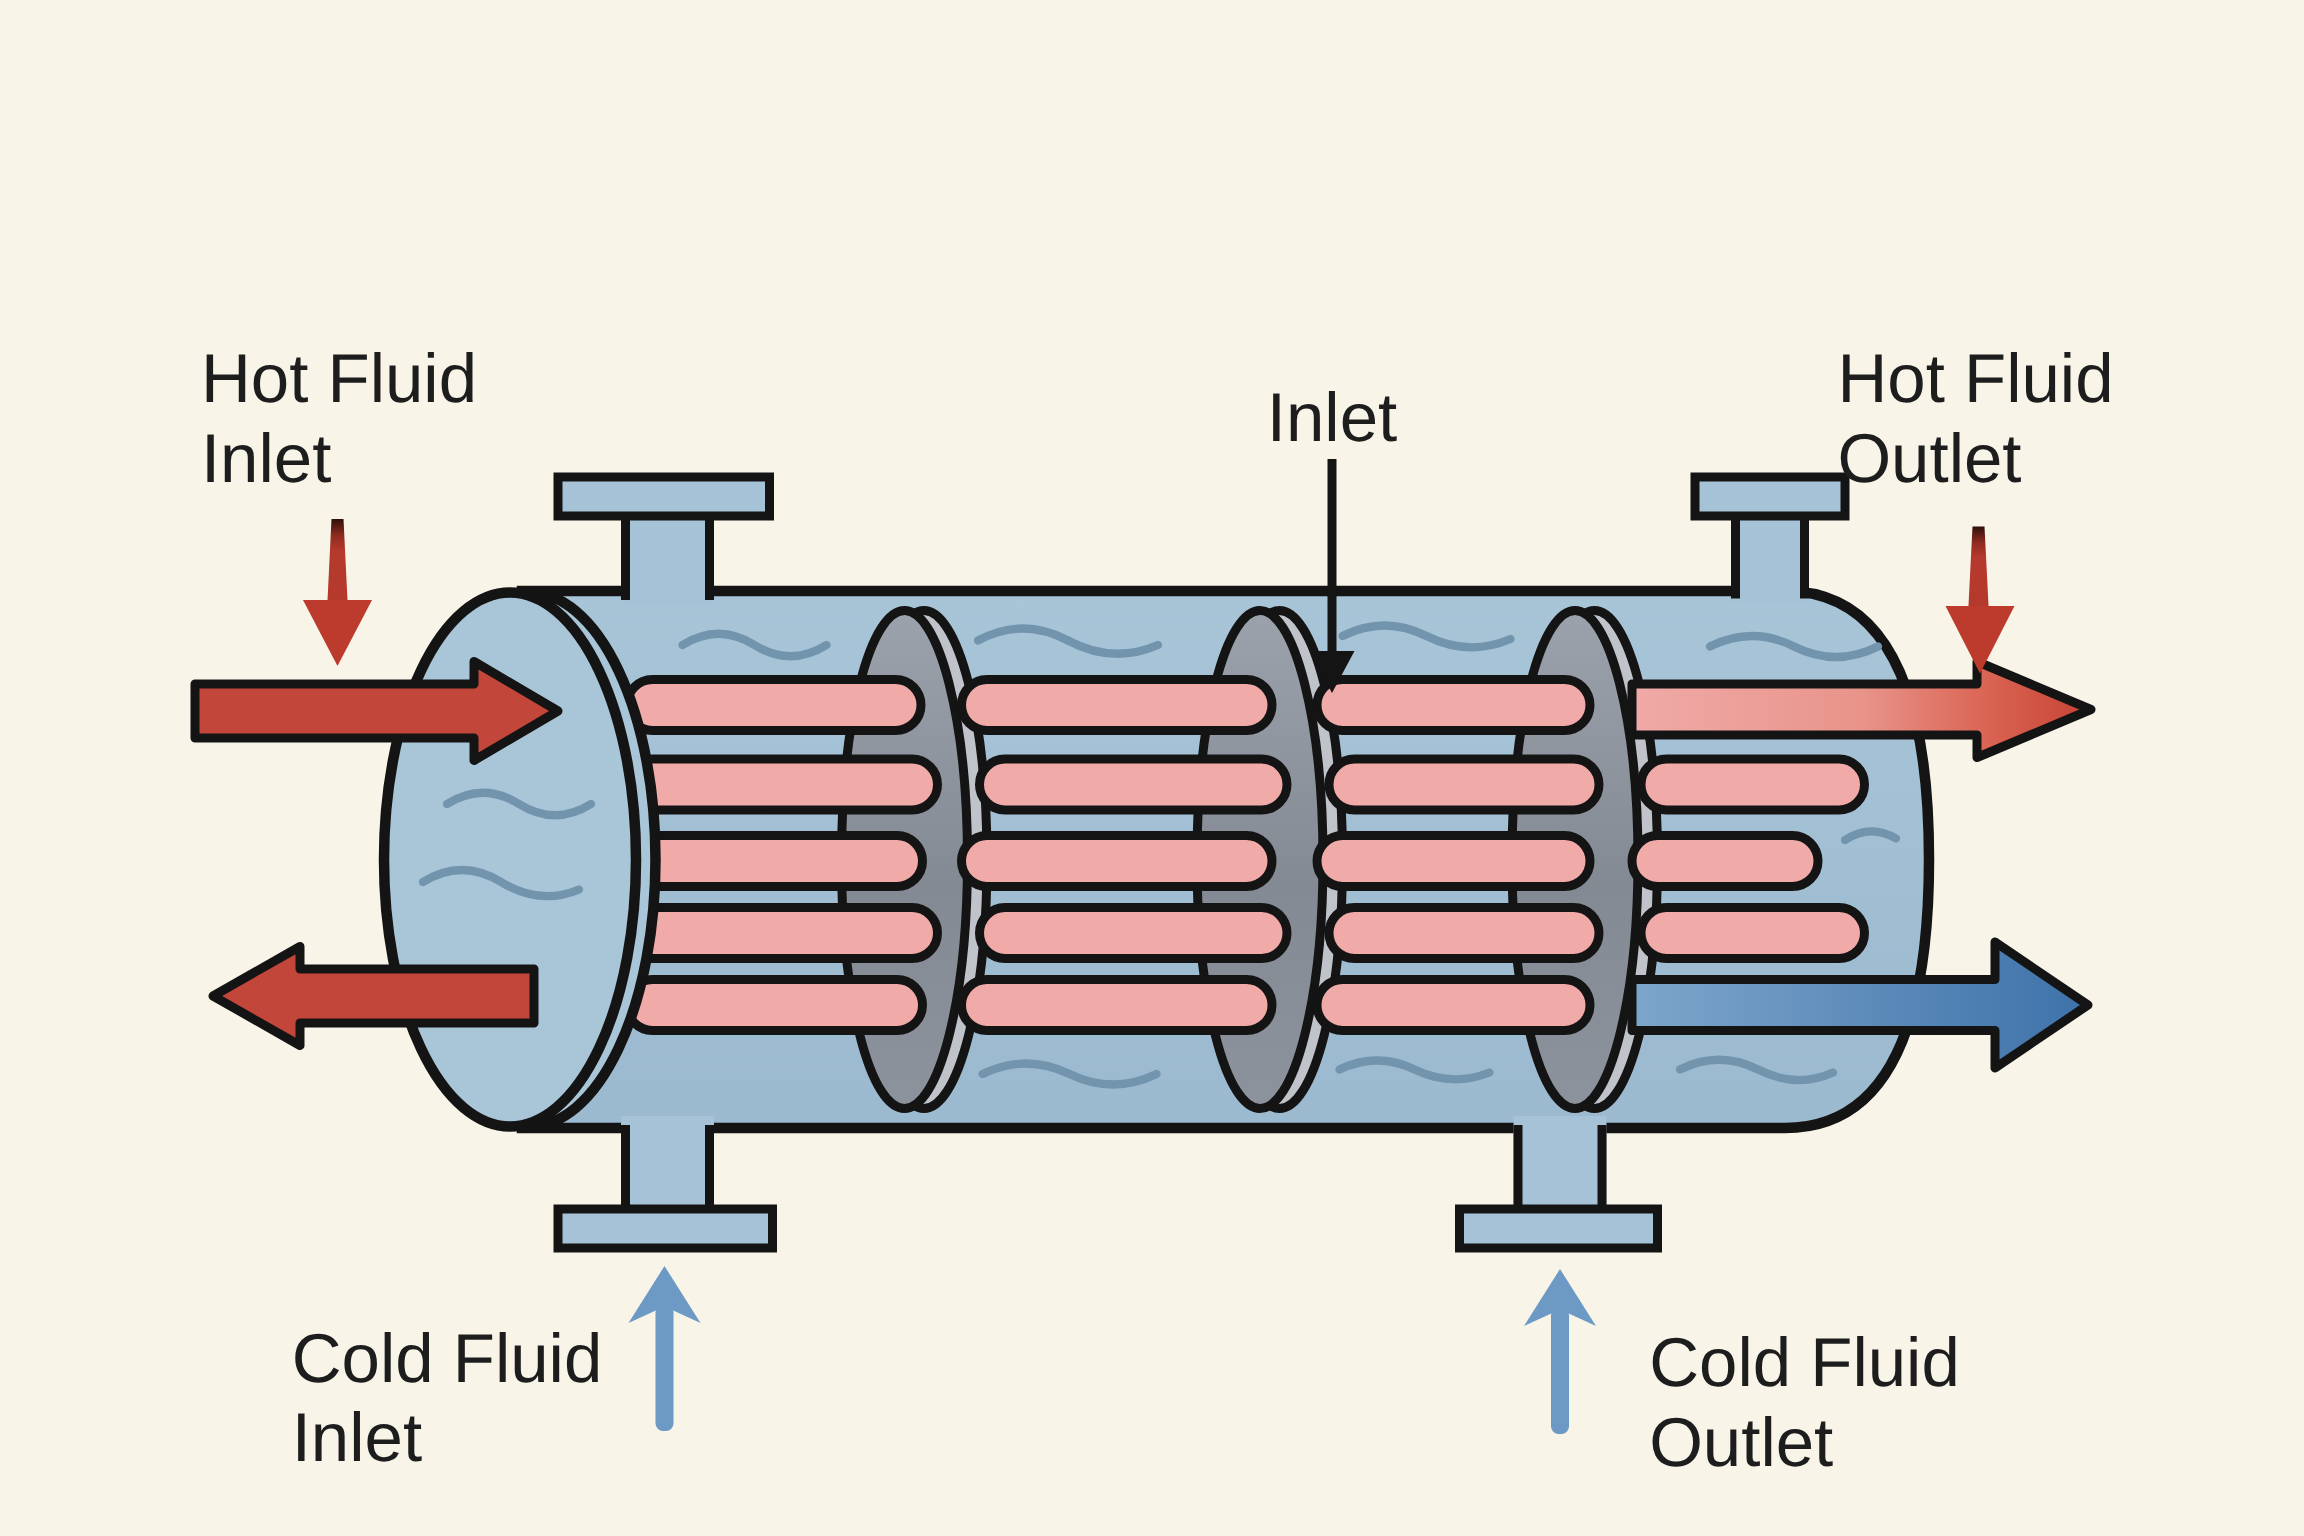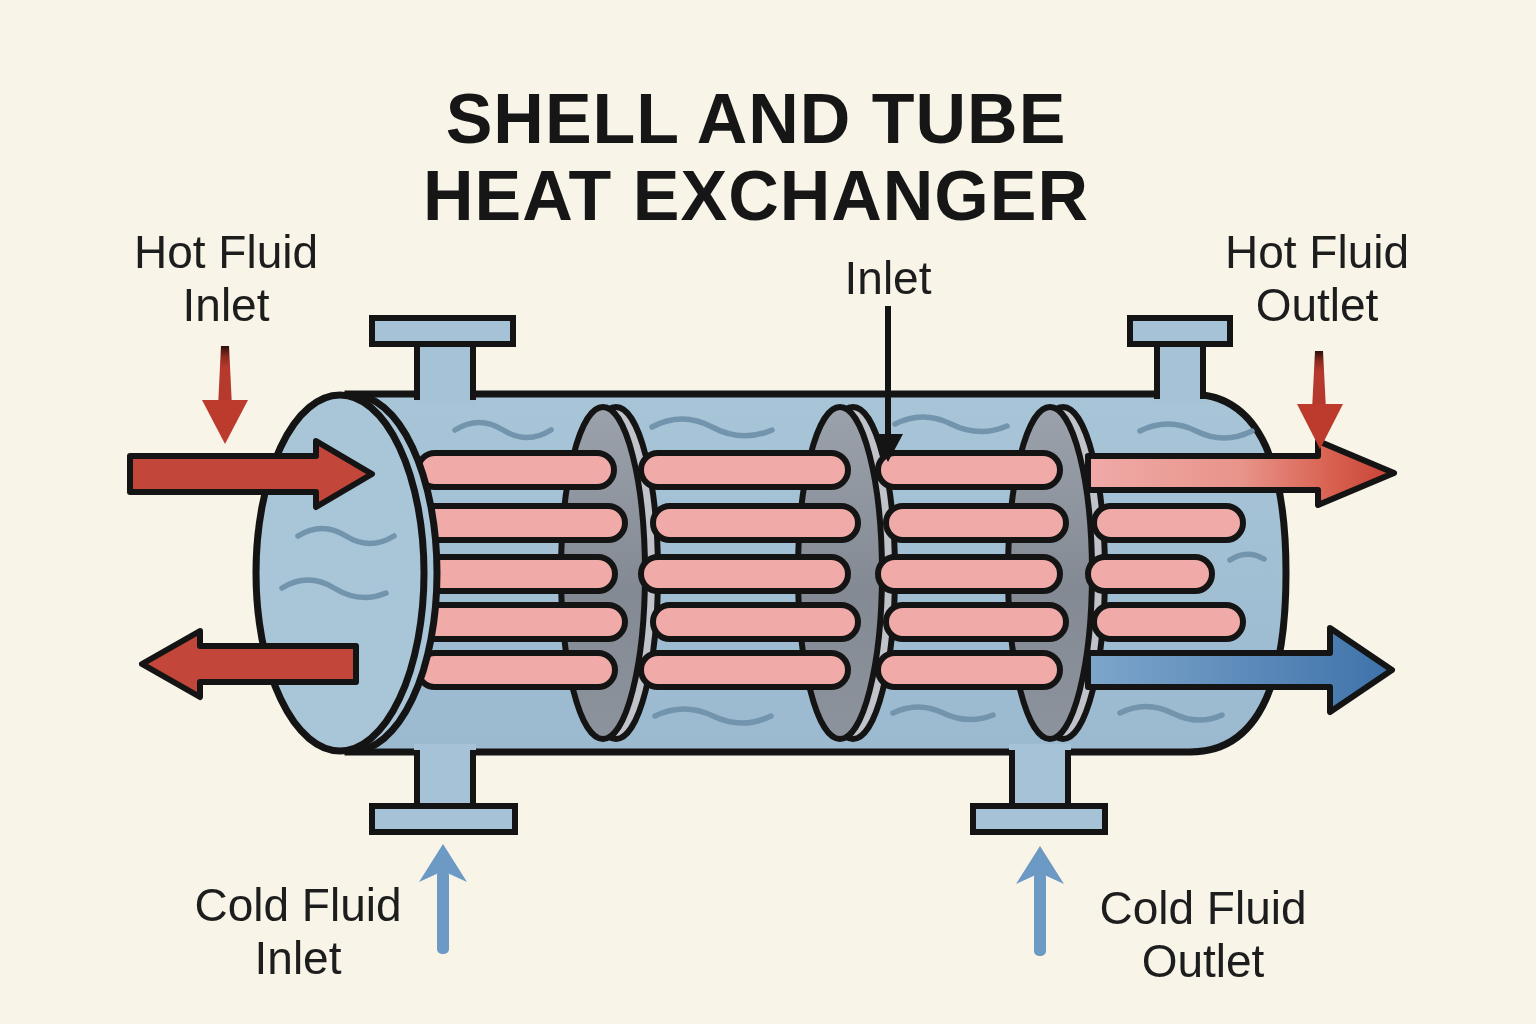--- a/index.html
+++ b/index.html
@@ -33,21 +33,20 @@
     font-size: 70px;
     line-height: 77px;
     font-weight: bold;
     letter-spacing: 1px;
     white-space: nowrap;
   }
   .title span { display: block; }
   .lbl {
     position: absolute;
     transform: translateX(-50%);
-    text-align: center;
     color: #1d1d1d;
     font-size: 46px;
     line-height: 53px;
     font-weight: 500;
     white-space: nowrap;
   }
   .lbl span { display: block; }
   .lbl-hot-inlet   { left: 226px;  top: 226px; }
   .lbl-baffle      { left: 888px;  top: 252px; }
   .lbl-hot-outlet  { left: 1317px; top: 226px; }
@@ -201,24 +200,20 @@
     <rect x="437" y="870" width="12" height="84" rx="5"></rect>
     <path d="M443,844 L467,882 L443,871 L419,882 Z"></path>
   </g>
 
   <g fill="#6d9ac4">
     <rect x="1034" y="872" width="12" height="84" rx="5"></rect>
     <path d="M1040,846 L1064,884 L1040,873 L1016,884 Z"></path>
   </g>
 </svg>
 
-<h1 class="title">
-  <span>SHELL AND TUBE</span>
-  <span>HEAT EXCHANGER</span>
-</h1>
 
 <div class="lbl lbl-hot-inlet">
   <span>Hot Fluid</span>
   <span>Inlet</span>
 </div>
 
 <div class="lbl lbl-baffle">
   <span>Inlet</span>
 </div>
 

